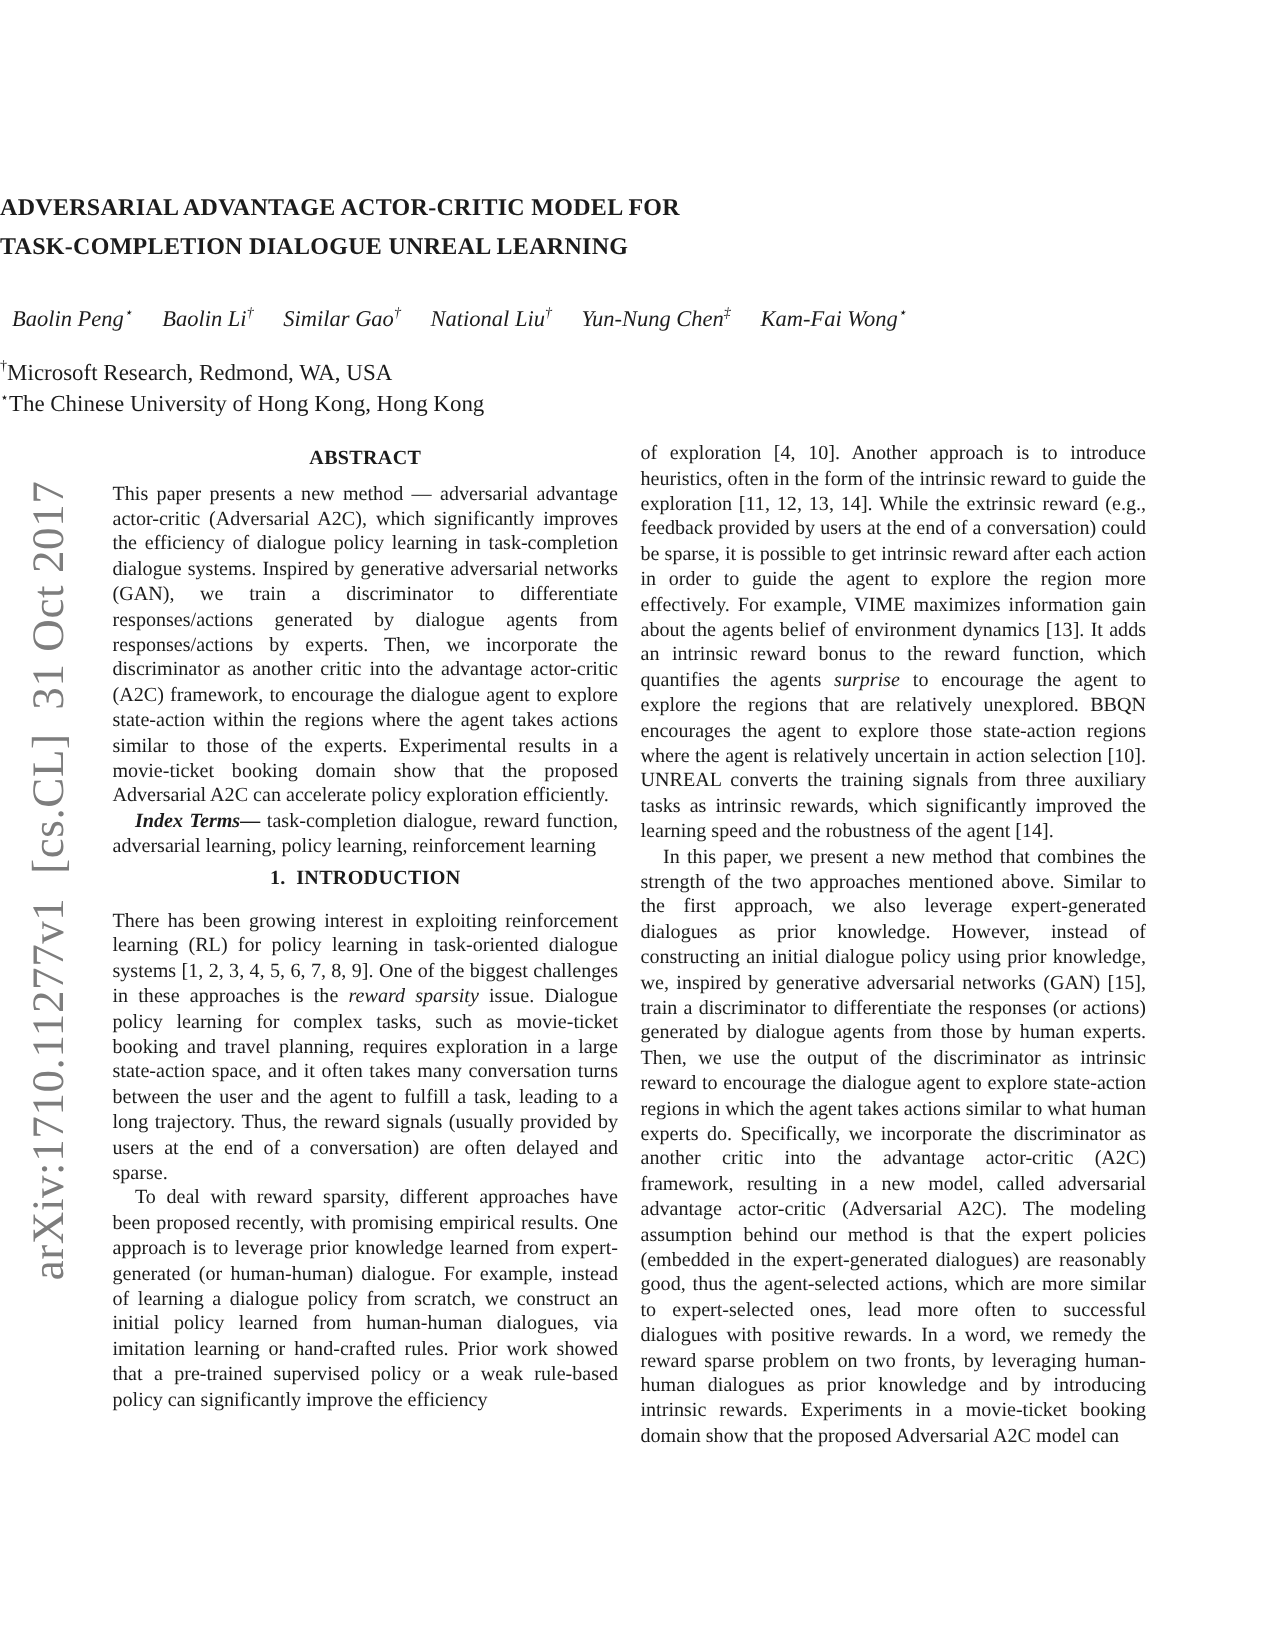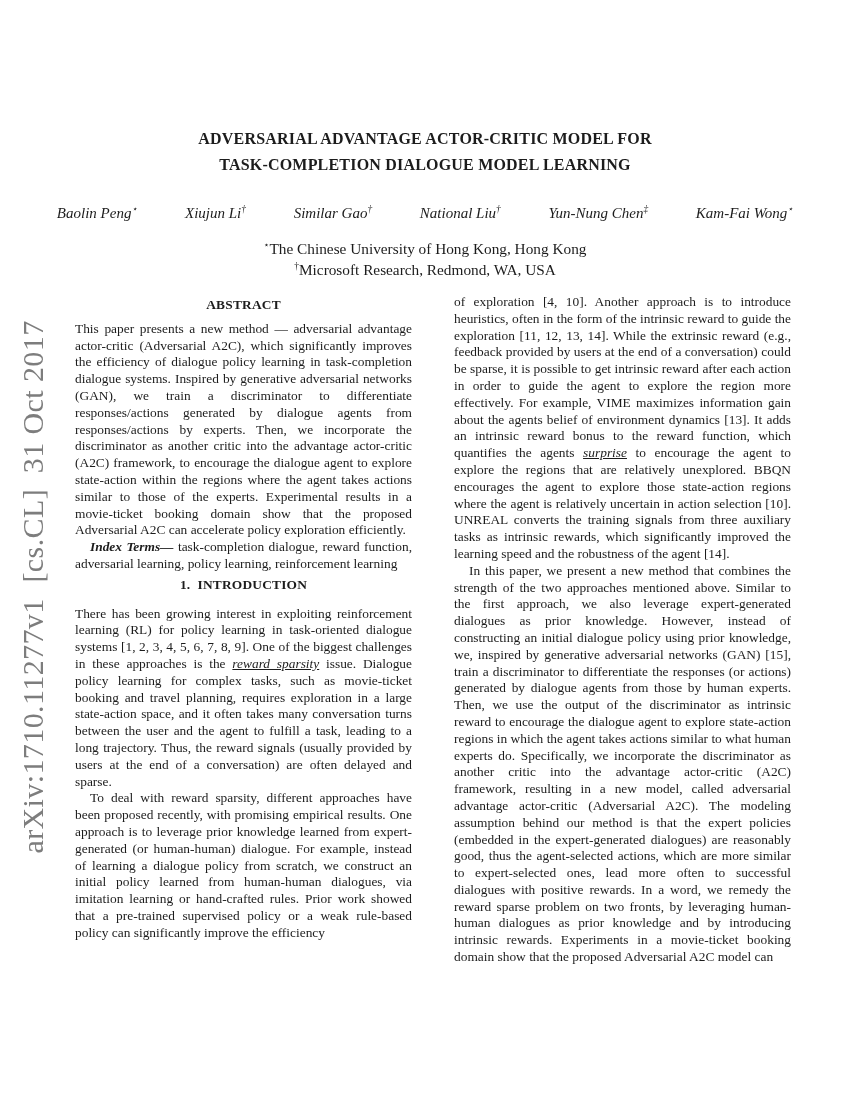--- a/index.html
+++ b/index.html
@@ -10,67 +10,67 @@
   
   .arxiv-stamp { position:absolute; left:33px; top:587px; width:0; height:0; }
   .arxiv-stamp span {
     position:absolute; left:0; top:0;
     transform:translate(-50%,-50%) rotate(-90deg);
     white-space:nowrap;
     font-size:30px; color:#7d7d7d; letter-spacing:0.4px;
   }
 
   
-  .header { text-align:center; padding-top:126px; }
+  .header { padding-top:126px; }
   .title { font-size:16px; font-weight:bold; line-height:26px; letter-spacing:0.2px; }
   .authors { margin-top:27px; font-size:15px; font-style:italic; }
-  .author { display:inline-block; margin:0 22px; }
+  .author { display:inline-block; margin:0 8px; }
   sup { font-size:0.62em; vertical-align:super; line-height:0; }
   .affiliations { margin-top:16px; font-size:15.3px; line-height:21px; }
 
   
-  .columns { display:flex; gap:42px; margin:14px 75px 0 75px; }
+  .columns { display:flex; gap:15px; margin:14px 75px 0 75px; }
   .col { width:337px; flex:0 0 337px; font-size:13.4px; line-height:16.8px; text-align:justify; hyphens:none; }
   .col h2 { font-size:13.4px; font-weight:bold; text-align:center; letter-spacing:0.2px; }
   .abstract-h { margin:3px 0 7px 0; }
   .intro-h { margin:4px 0 12px 0; }
   .col p { margin:0; }
   p.indent { text-indent:15px; }
   .index-terms { margin-top:10px; }
   .p-gap { margin-top:13px; }
-  em { font-style:italic;text-decoration:underline; }
+  em { font-style:italic; }
   .bi { font-weight:bold; font-style:italic; }
 </style>
 </head>
 <body>
 
 <div class="page">
 
   <div class="arxiv-stamp">
     <span>arXiv:1710.11277v1&nbsp; [cs.CL]&nbsp; 31 Oct 2017</span>
   </div>
 
   <div class="header">
     <div class="title">
       <div>ADVERSARIAL ADVANTAGE ACTOR-CRITIC MODEL FOR</div>
-      <div>TASK-COMPLETION DIALOGUE MODEL LEARNING</div>
+      <div>TASK-COMPLETION DIALOGUE UNREAL LEARNING</div>
     </div>
 
     <div class="authors">
       <span class="author"><span>Baolin Peng</span><sup>⋆</sup></span>
-      <span class="author"><span>Xiujun Li</span><sup>†</sup></span>
+      <span class="author"><span>Baolin Li</span><sup>†</sup></span>
       <span class="author"><span>Similar Gao</span><sup>†</sup></span>
       <span class="author"><span>National Liu</span><sup>†</sup></span>
       <span class="author"><span>Yun-Nung Chen</span><sup>‡</sup></span>
       <span class="author"><span>Kam-Fai Wong</span><sup>⋆</sup></span>
     </div>
 
     <div class="affiliations">
+      <div><sup>†</sup><span>Microsoft Research, Redmond, WA, USA</span></div>
       <div><sup>⋆</sup><span>The Chinese University of Hong Kong, Hong Kong</span></div>
-      <div><sup>†</sup><span>Microsoft Research, Redmond, WA, USA</span></div>
     </div>
   </div>
 
   <div class="columns">
 
     <div class="col">
       <h2 class="abstract-h">ABSTRACT</h2>
       <p>This paper presents a new method — adversarial advantage actor-critic (Adversarial A2C), which significantly improves the efficiency of dialogue policy learning in task-completion dialogue systems. Inspired by generative adversarial networks (GAN), we train a discriminator to differentiate responses/actions generated by dialogue agents from responses/actions by experts. Then, we incorporate the discriminator as another critic into the advantage actor-critic (A2C) framework, to encourage the dialogue agent to explore state-action within the regions where the agent takes actions similar to those of the experts. Experimental results in a movie-ticket booking domain show that the proposed Adversarial A2C can accelerate policy exploration efficiently.</p>
       <p class="indent index-terms"><span class="bi">Index Terms—</span><span> task-completion dialogue, reward function, adversarial learning, policy learning, reinforcement learning</span></p>
 

